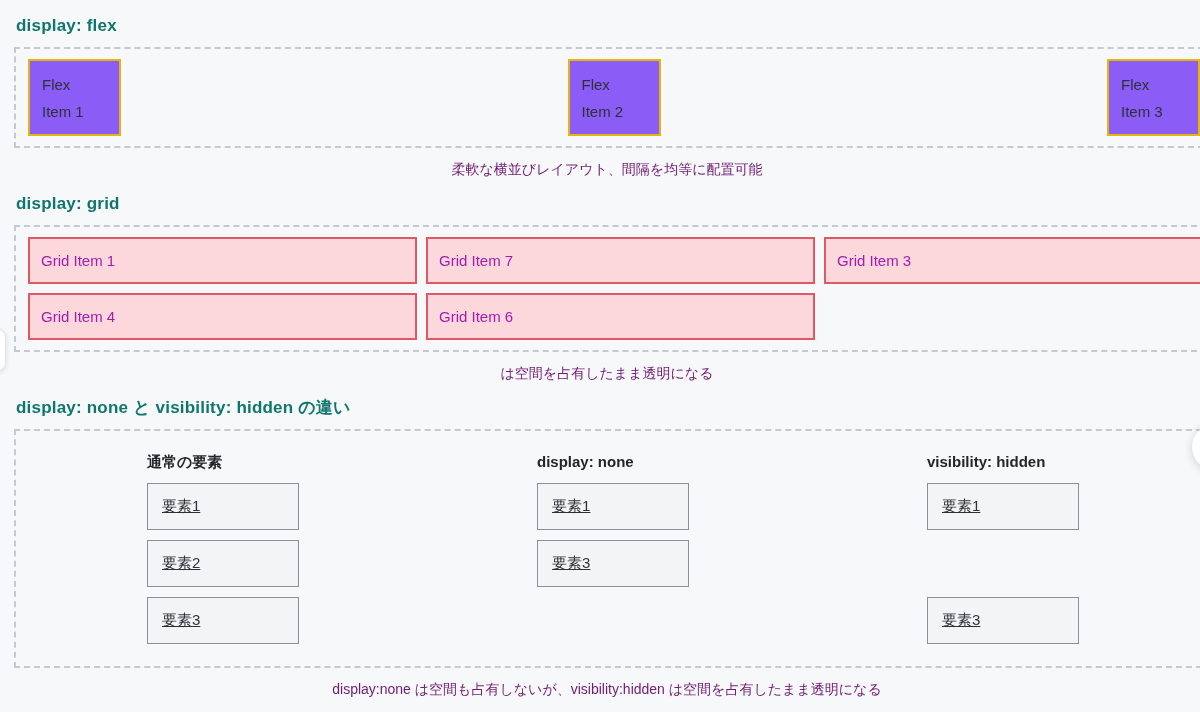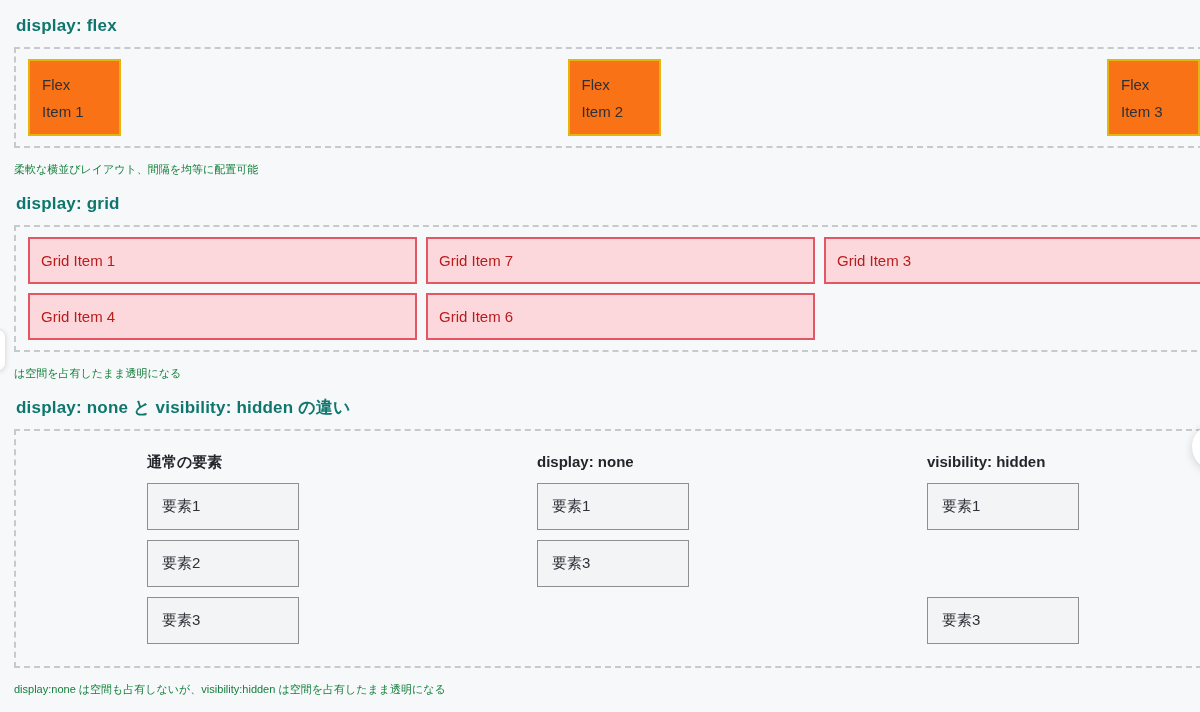--- a/index.html
+++ b/index.html
@@ -20,46 +20,47 @@
 
   .demo-box {
     border:2px dashed #c6cacf;
     padding:10px 12px;
   }
 
   
   .flex-box { width:1172px; display:flex; justify-content:space-between; }
   .flex-item {
     box-sizing:border-box; width:93px; height:77px;
-    background:#f97316; border:2px solid #e3b50e;
+    background:#8b5cf6; border:2px solid #e3b50e;
     padding:10px 6px 0 12px;
     font-size:15px; line-height:27px; color:#2c3138;
   }
 
   
   .grid-box { width:1185px; display:grid; grid-template-columns:repeat(3,389px); gap:9px; }
   .grid-item {
     box-sizing:border-box; height:47px;
     background:#fcd7db; border:2px solid #e15864;
     display:flex; align-items:center; padding-left:11px;
-    font-size:15px; color:#b91c1c;
+    font-size:15px; color:#a21caf;
   }
 
-  .caption { font-size:11px; color:#15803d; line-height:18px; margin-top:12px; }
+  .caption { font-size:14px; color:#701a75; line-height:18px; margin-top:12px;text-align:center; }
 
   
   .vis-box { width:1170px; display:grid; grid-template-columns:repeat(3,390px); padding:14px 12px 12px; }
   .vis-group { width:152px; margin:8px auto; }
   .vis-label { font-size:15px; font-weight:bold; color:#22262b; line-height:18px; margin-bottom:12px; }
   .el-box {
     box-sizing:border-box; width:152px; height:47px;
     background:#f3f4f5; border:1px solid #8b9095;
     display:flex; align-items:center; padding-left:14px;
     font-size:15px; color:#2c3138;
     margin-bottom:10px;
+    text-decoration:underline;
   }
   .el-box.hidden-el { visibility:hidden; }
 
   
   .nav-prev {
     position:fixed; left:-38px; top:329px; width:42px; height:40px;
     background:#ffffff; border:1px solid #e2e4e7; border-radius:8px;
     box-shadow:0 1px 5px rgba(0,0,0,.12);
   }
   .nav-next {

